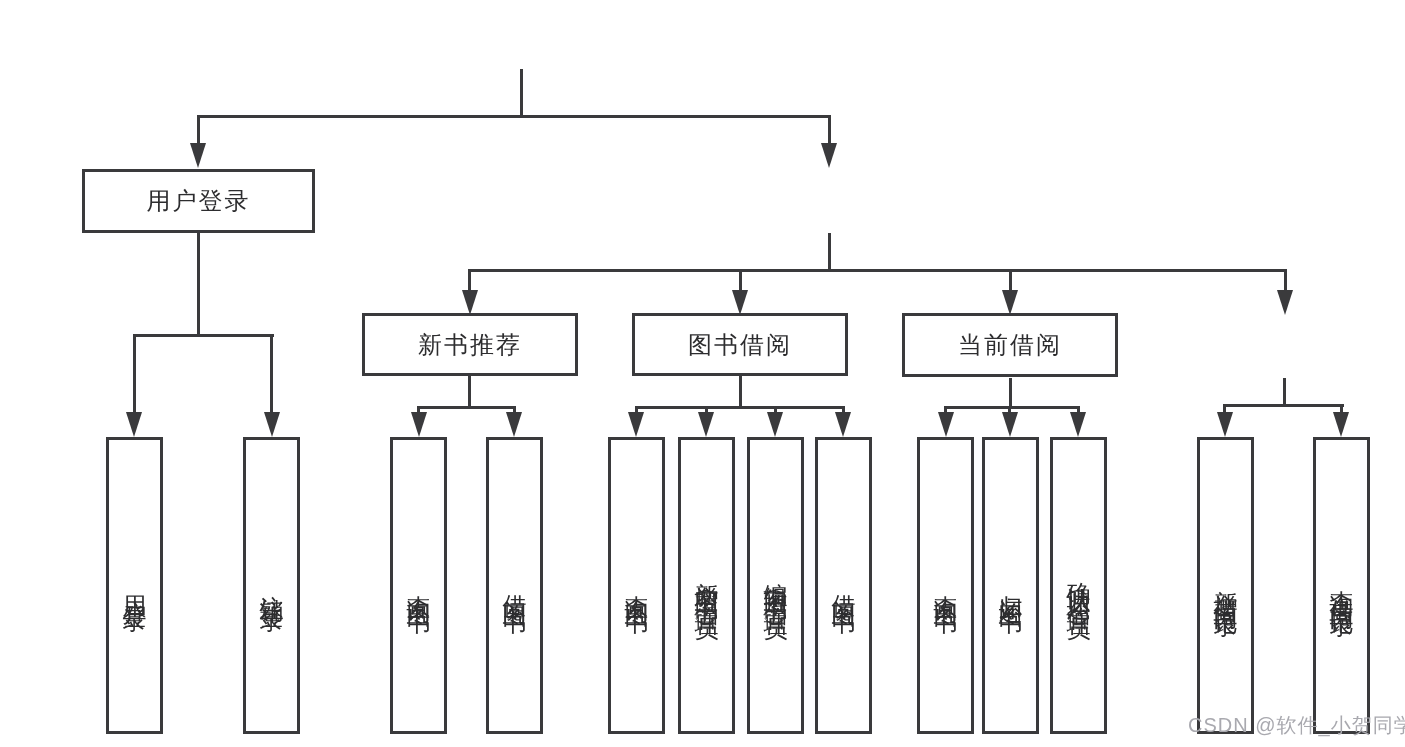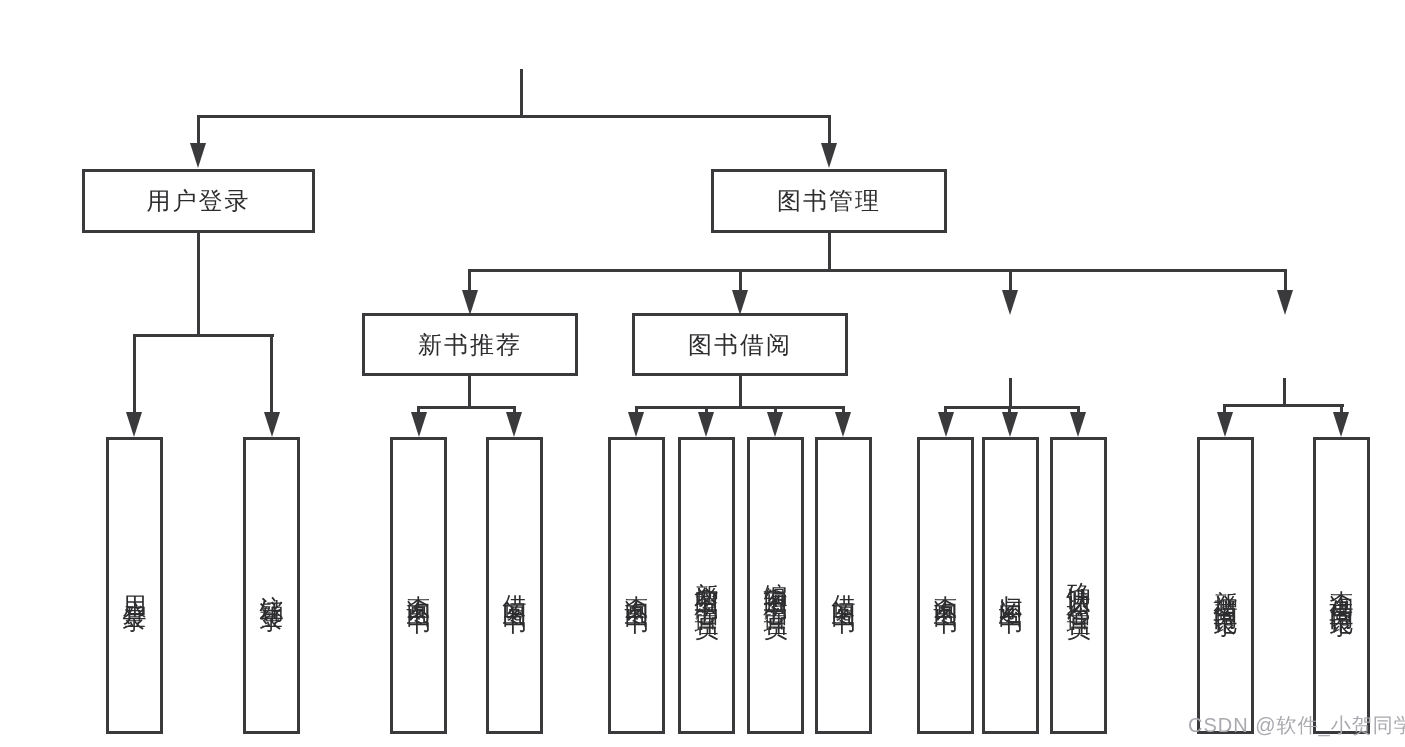--- a/index.html
+++ b/index.html
@@ -97,21 +97,20 @@
 
 
   <div class="line" id="c-root-stem"></div>
   <div class="line" id="c-l2-h"></div>
   <div class="line" id="c-l2-s1"></div>
   <div class="line" id="c-l2-s2"></div>
   <div class="arr" id="a-l2-1"></div>
   <div class="arr" id="a-l2-2"></div>
 
   <div class="box" id="b-login">用户登录</div>
-  <div class="box" id="b-mgmt">图书管理</div>
 
   <div class="line" id="c-g1-stem"></div>
   <div class="line" id="c-g1-h"></div>
   <div class="line" id="c-g1-s1"></div>
   <div class="line" id="c-g1-s2"></div>
   <div class="arr" id="a-g1-1"></div>
   <div class="arr" id="a-g1-2"></div>
 
   <div class="line" id="c-bm-stem"></div>
   <div class="line" id="c-l3-h"></div>
@@ -119,20 +118,21 @@
   <div class="line" id="c-l3-s2"></div>
   <div class="line" id="c-l3-s3"></div>
   <div class="line" id="c-l3-s4"></div>
   <div class="arr" id="a-l3-1"></div>
   <div class="arr" id="a-l3-2"></div>
   <div class="arr" id="a-l3-3"></div>
   <div class="arr" id="a-l3-4"></div>
 
   <div class="box" id="b-rec">新书推荐</div>
   <div class="box" id="b-borrow">图书借阅</div>
+  <div class="box" id="b-current">当前借阅</div>
 
   <div class="line" id="c-g2-stem"></div>
   <div class="line" id="c-g2-h"></div>
   <div class="line" id="c-g2-s1"></div>
   <div class="line" id="c-g2-s2"></div>
   <div class="arr" id="a-g2-1"></div>
   <div class="arr" id="a-g2-2"></div>
 
   <div class="line" id="c-g3-stem"></div>
   <div class="line" id="c-g3-h"></div>

